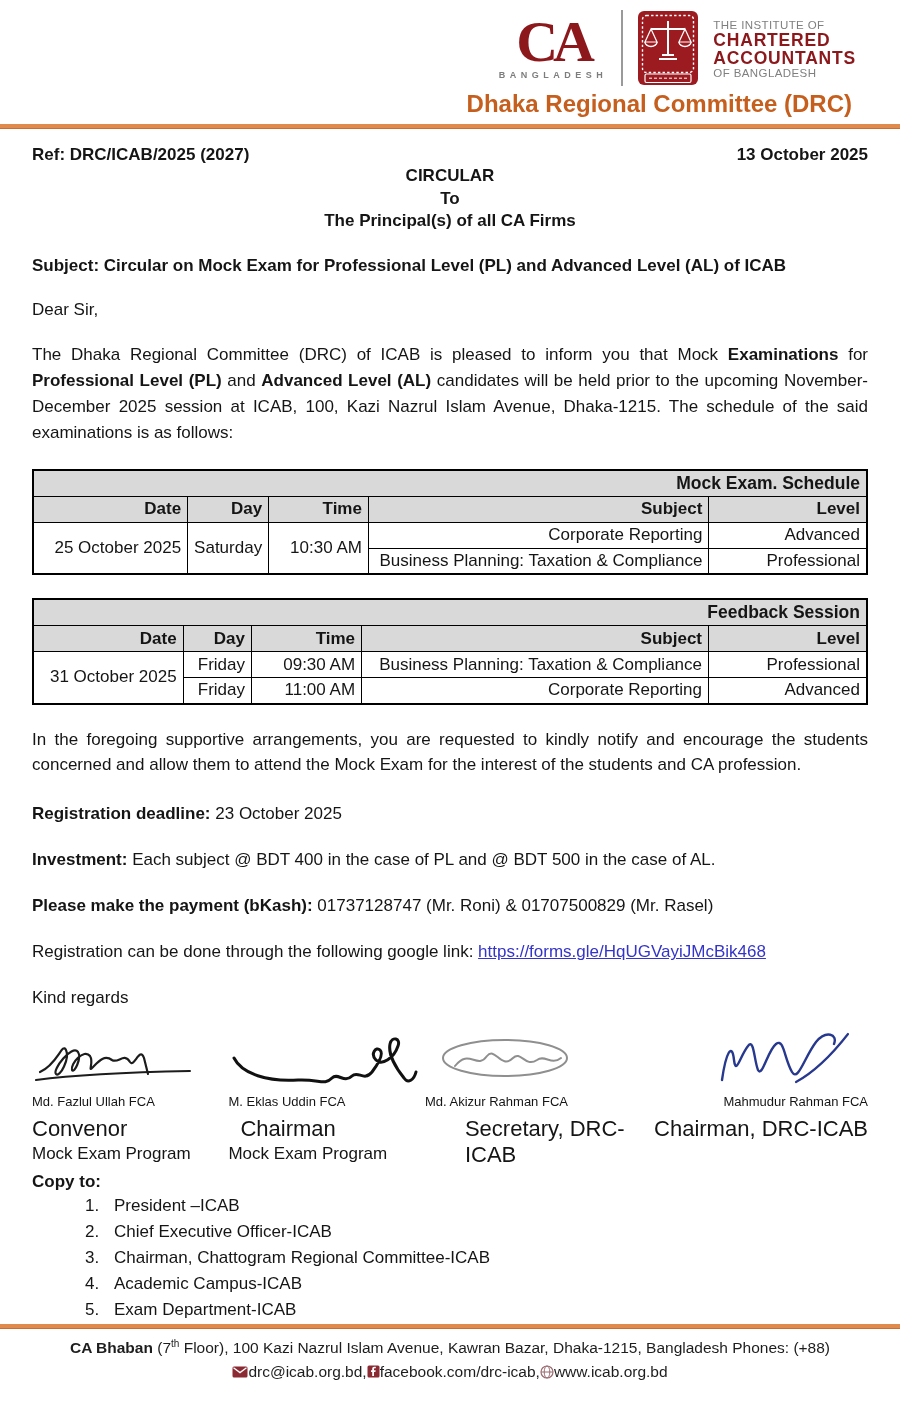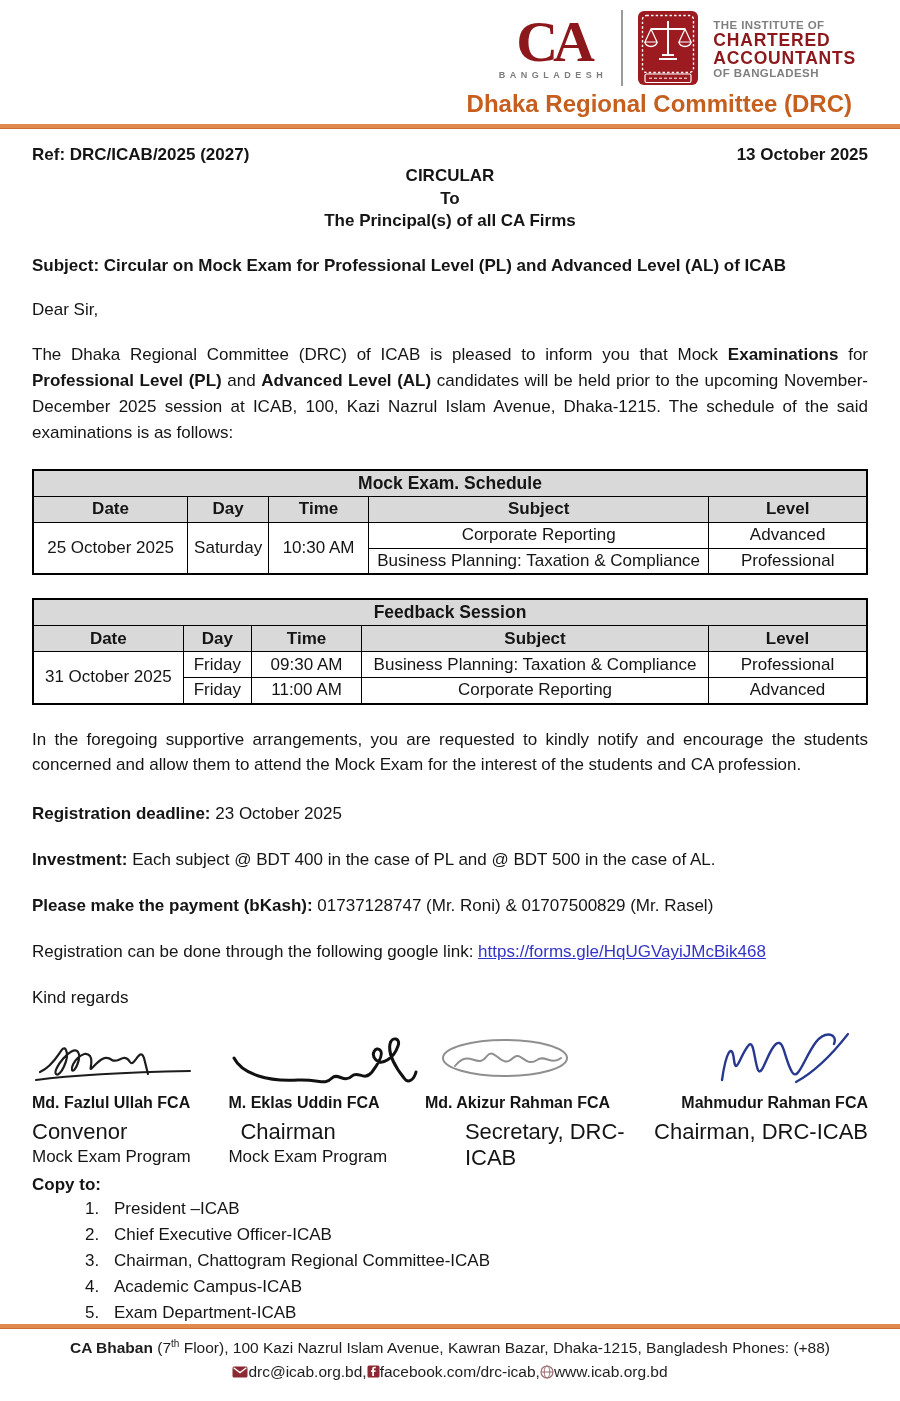--- a/index.html
+++ b/index.html
@@ -13,21 +13,21 @@
   .header-zone { padding: 10px 44px 0 32px; }
   .logo-row { display: flex; justify-content: flex-end; align-items: center; gap: 14px; }
   .ca-logo { text-align: center; }
   .ca-text {
     font-family: "Liberation Serif", serif; font-weight: bold;
     font-size: 58px; line-height: 0.88; color: #8c181c; letter-spacing: -5px;
   }
   .ca-sub { font-size: 9px; letter-spacing: 4.5px; color: #7d7d7d; margin-top: 3px; font-weight: bold; }
   .logo-divider { width: 2px; height: 76px; background: #9a9a9a; }
   .inst-text { line-height: 1.02; padding-top: 4px; }
-  .inst-small { font-size: 11.5px; color: #7f7f7f; font-weight: bold; letter-spacing: 0.4px; }
+  .inst-small { font-size: 11.5px; color: #7f7f7f; font-weight: normal; letter-spacing: 0.4px; }
   .inst-big { font-size: 17.5px; color: #8c181c; font-weight: bold; letter-spacing: 0.8px; }
   .committee {
     text-align: right; padding-right: 4px; margin-top: 4px;
     color: #c65f1e; font-weight: bold; font-size: 24px;
   }
   .orange-rule { height: 5px; background: #e08a4e; border-bottom: 1px solid #c96f33; margin-top: 6px; }
   .orange-rule.footer-rule { margin-top: 0; }
 
   
   .content { padding: 12px 32px 0 32px; }
@@ -37,34 +37,34 @@
   .subject-line { font-weight: bold; margin-top: 24px; }
   .dear { margin-top: 24px; }
   .para { text-align: justify; line-height: 1.52; margin-top: 22px; }
   .b { font-weight: bold; }
 
   table.sched {
     width: 100%; border-collapse: collapse; margin-top: 23px;
     font-size: 17px; border: 2px solid #000;
   }
   table.sched th, table.sched td {
-    border: 1.6px solid #000; text-align: center; padding: 2px 6px; height: 26px;
+    border: 1.6px solid #000; text-align: right; padding: 2px 6px; height: 26px;
   }
   table.sched .title-row th { background: #d9d9d9; font-weight: bold; font-size: 17.5px; }
   table.sched .head-row th { background: #d9d9d9; font-weight: bold; }
   td.cell { background: #fff; }
 
   .label-line { margin-top: 26px; }
   .link { color: #3434c8; }
 
   
   .sig-zone { display: grid; grid-template-columns: 23.5% 23.5% 26% 27%; gap: 0; margin-top: 20px; }
   .sig-col { display: flex; flex-direction: column; }
   .sig-art { height: 62px; display: flex; align-items: flex-end; }
-  .sig-name { font-weight: bold; font-size: 16px; margin-top: 4px; white-space: nowrap; }
+  .sig-name { font-weight: normal; font-size: 13px; margin-top: 4px; white-space: nowrap; }
   .sig-title { font-size: 22px; margin-top: 7px; }
   .sig-org { font-size: 17px; margin-top: 2px; }
   .sig-col:nth-child(2) .sig-title { padding-left: 12px; }
   .sig-col:nth-child(3) .sig-title { padding-left: 40px; }
   .sig-col:nth-child(4) { text-align: right; }
   .sig-col:nth-child(4) .sig-art { justify-content: flex-end; }
 
   
   .copy-label { font-weight: bold; margin-top: 4px; }
   ol.copy-list { margin: 2px 0 0 0; padding-left: 72px; }

